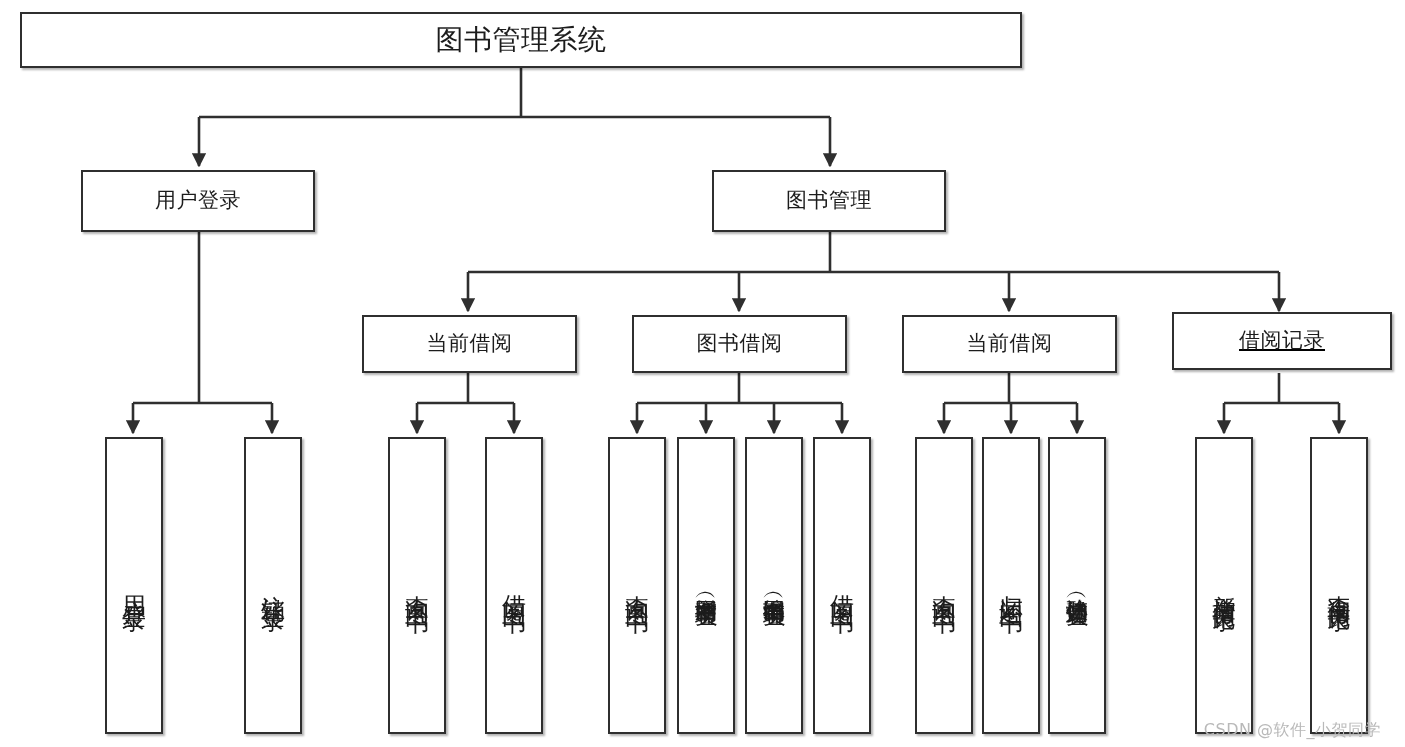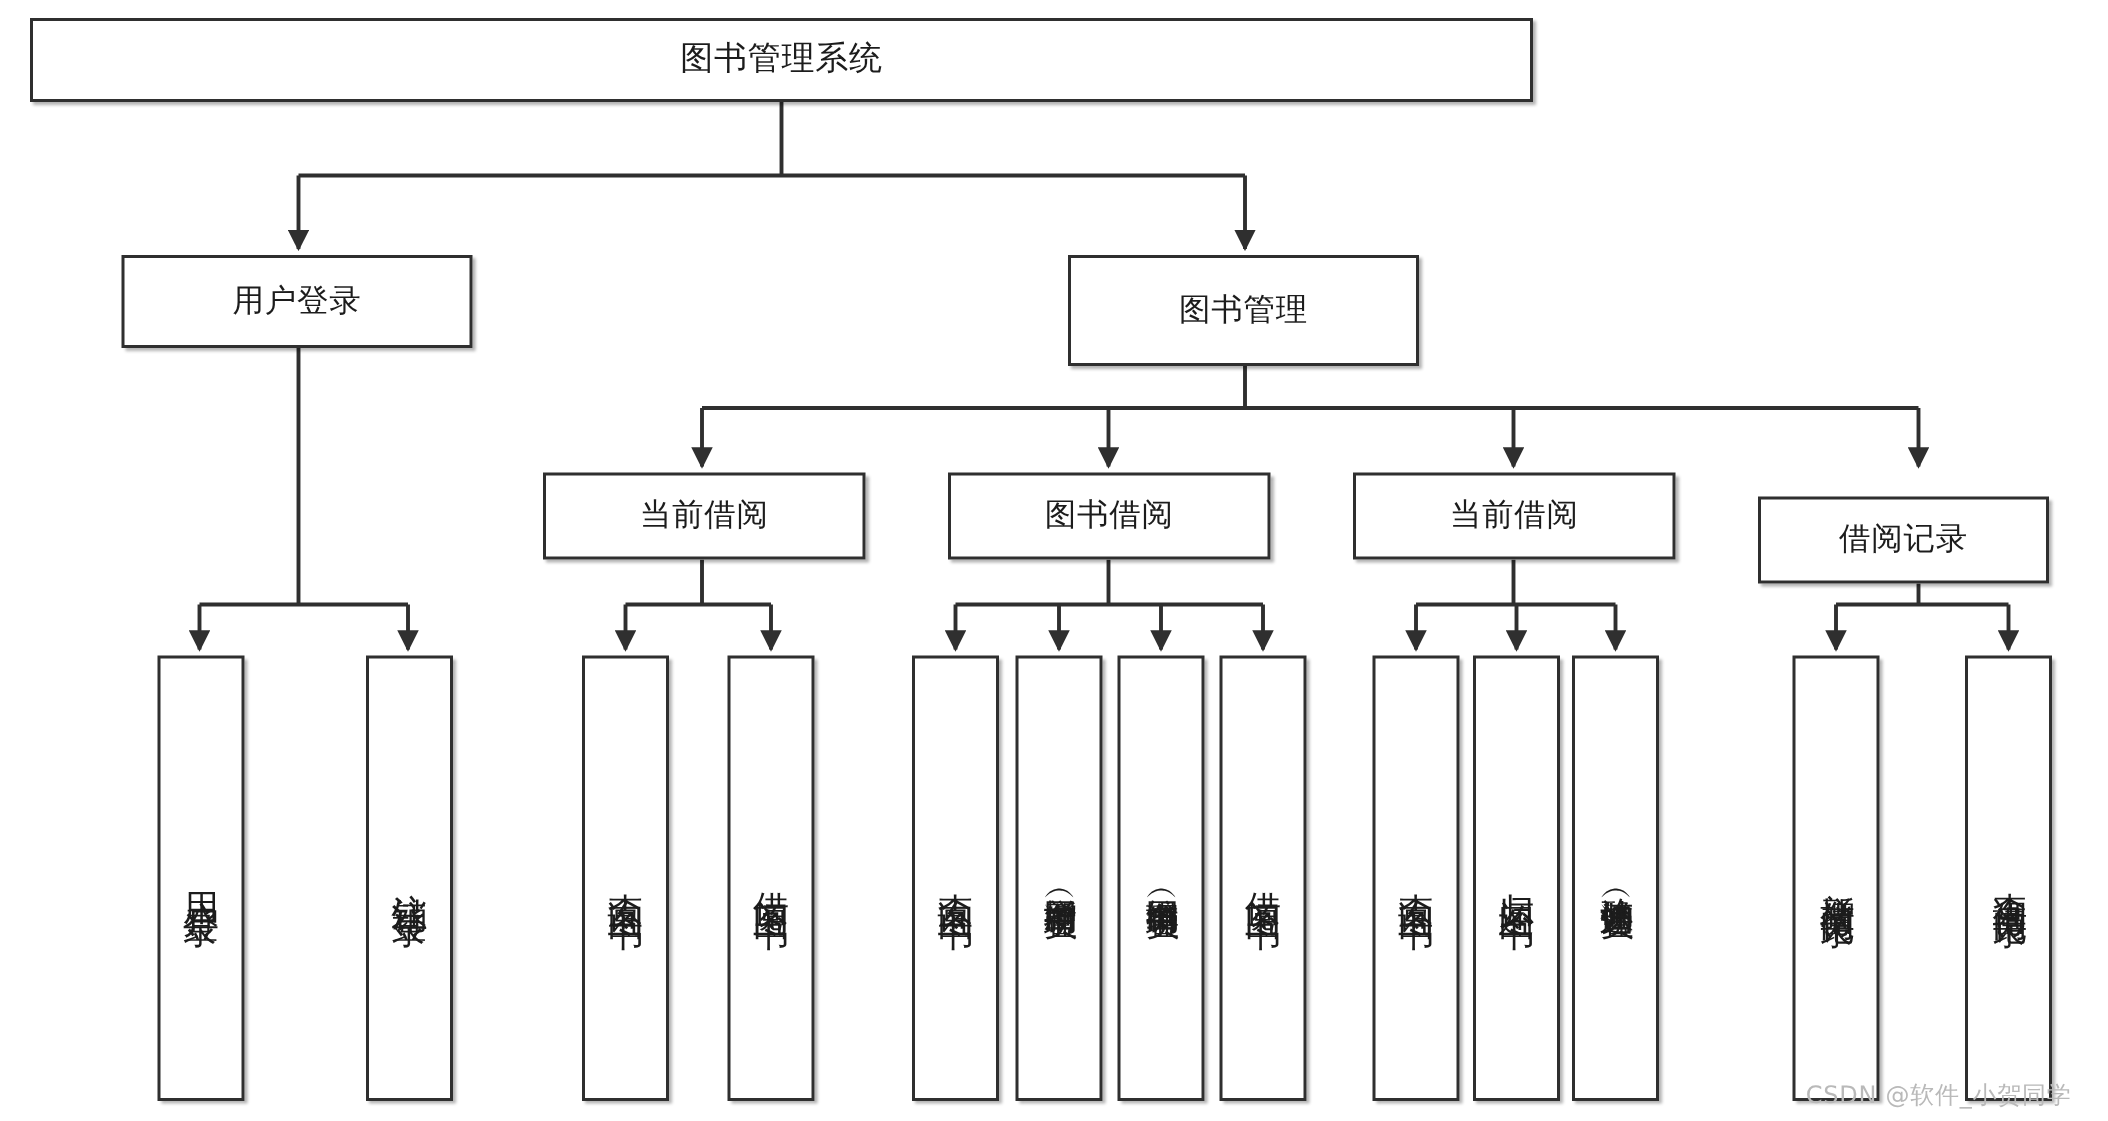--- a/index.html
+++ b/index.html
@@ -42,21 +42,21 @@
     color: #1c1c1c;
     line-height: 1.12;
     white-space: nowrap;
     text-align: center;
   }
   .node.horizontal .node-label {
     font-size: 21px;
     letter-spacing: 0.5px;
   }
   .node.root .node-label {
-    font-size: 22px;
+    font-size: 28px;
   }
   .node.vertical {
     align-items: center;
     justify-content: center;
   }
   .node.vertical .node-label {
     writing-mode: vertical-rl;
     text-orientation: upright;
     font-size: 24px;
     letter-spacing: 5px;
@@ -138,34 +138,34 @@
     </g>
   </svg>
 
   <div class="node horizontal root" style="left:20px; top:12px; width:1002px; height:56px;">
     <span class="node-label">图书管理系统</span>
   </div>
 
   <div class="node horizontal" style="left:81px; top:170px; width:234px; height:62px;">
     <span class="node-label">用户登录</span>
   </div>
-  <div class="node horizontal" style="left:712px; top:170px; width:234px; height:74px;">
+  <div class="node horizontal" style="left:712px; top:170px; width:234px; height:62px;">
     <span class="node-label">图书管理</span>
   </div>
 
   <div class="node horizontal" style="left:362px; top:315px; width:215px; height:58px;">
     <span class="node-label">当前借阅</span>
   </div>
   <div class="node horizontal" style="left:632px; top:315px; width:215px; height:58px;">
     <span class="node-label">图书借阅</span>
   </div>
   <div class="node horizontal" style="left:902px; top:315px; width:215px; height:58px;justify-content:center;">
     <span class="node-label">当前借阅</span>
   </div>
-  <div class="node horizontal" style="left:1172px; top:331px; width:194px; height:58px;">
+  <div class="node horizontal" style="left:1172px; top:312px; width:220px; height:58px;text-decoration:underline;">
     <span class="node-label">借阅记录</span>
   </div>
 
   <div class="node vertical" style="left:105px; top:437px; width:58px; height:297px;">
     <span class="node-label">用户登录</span>
   </div>
   <div class="node vertical" style="left:244px; top:437px; width:58px; height:297px;">
     <span class="node-label">注销登录</span>
   </div>
 

